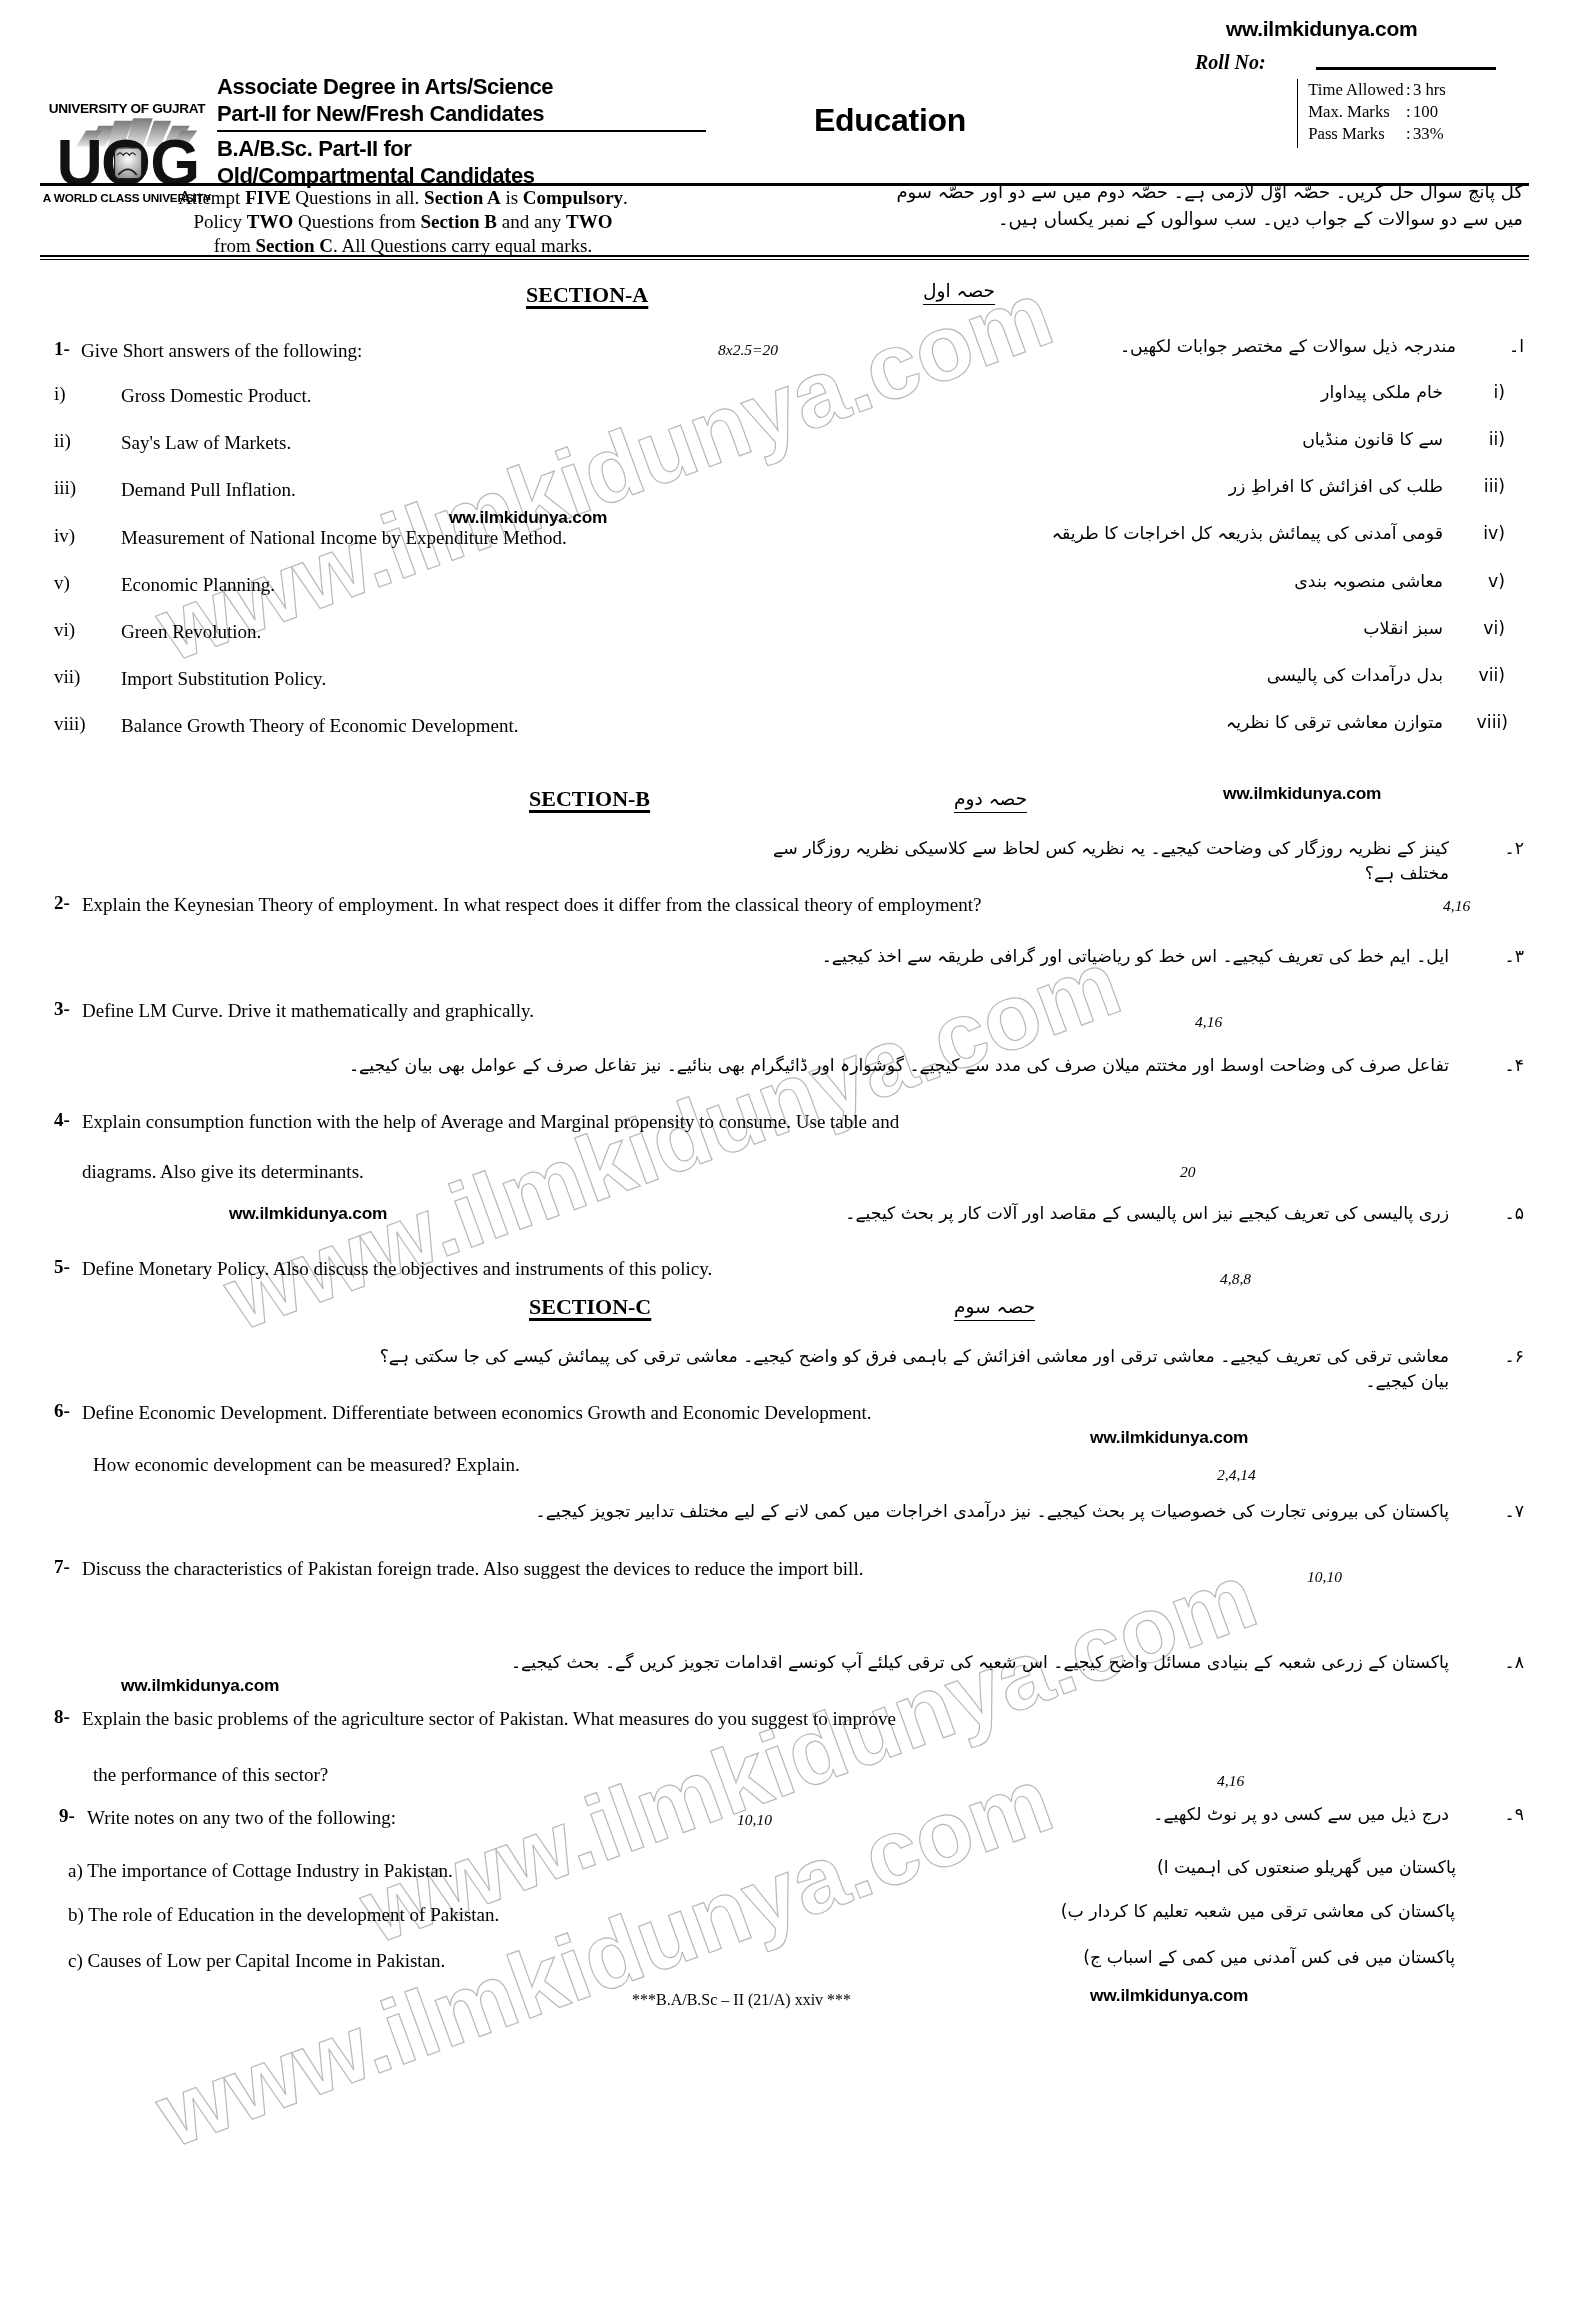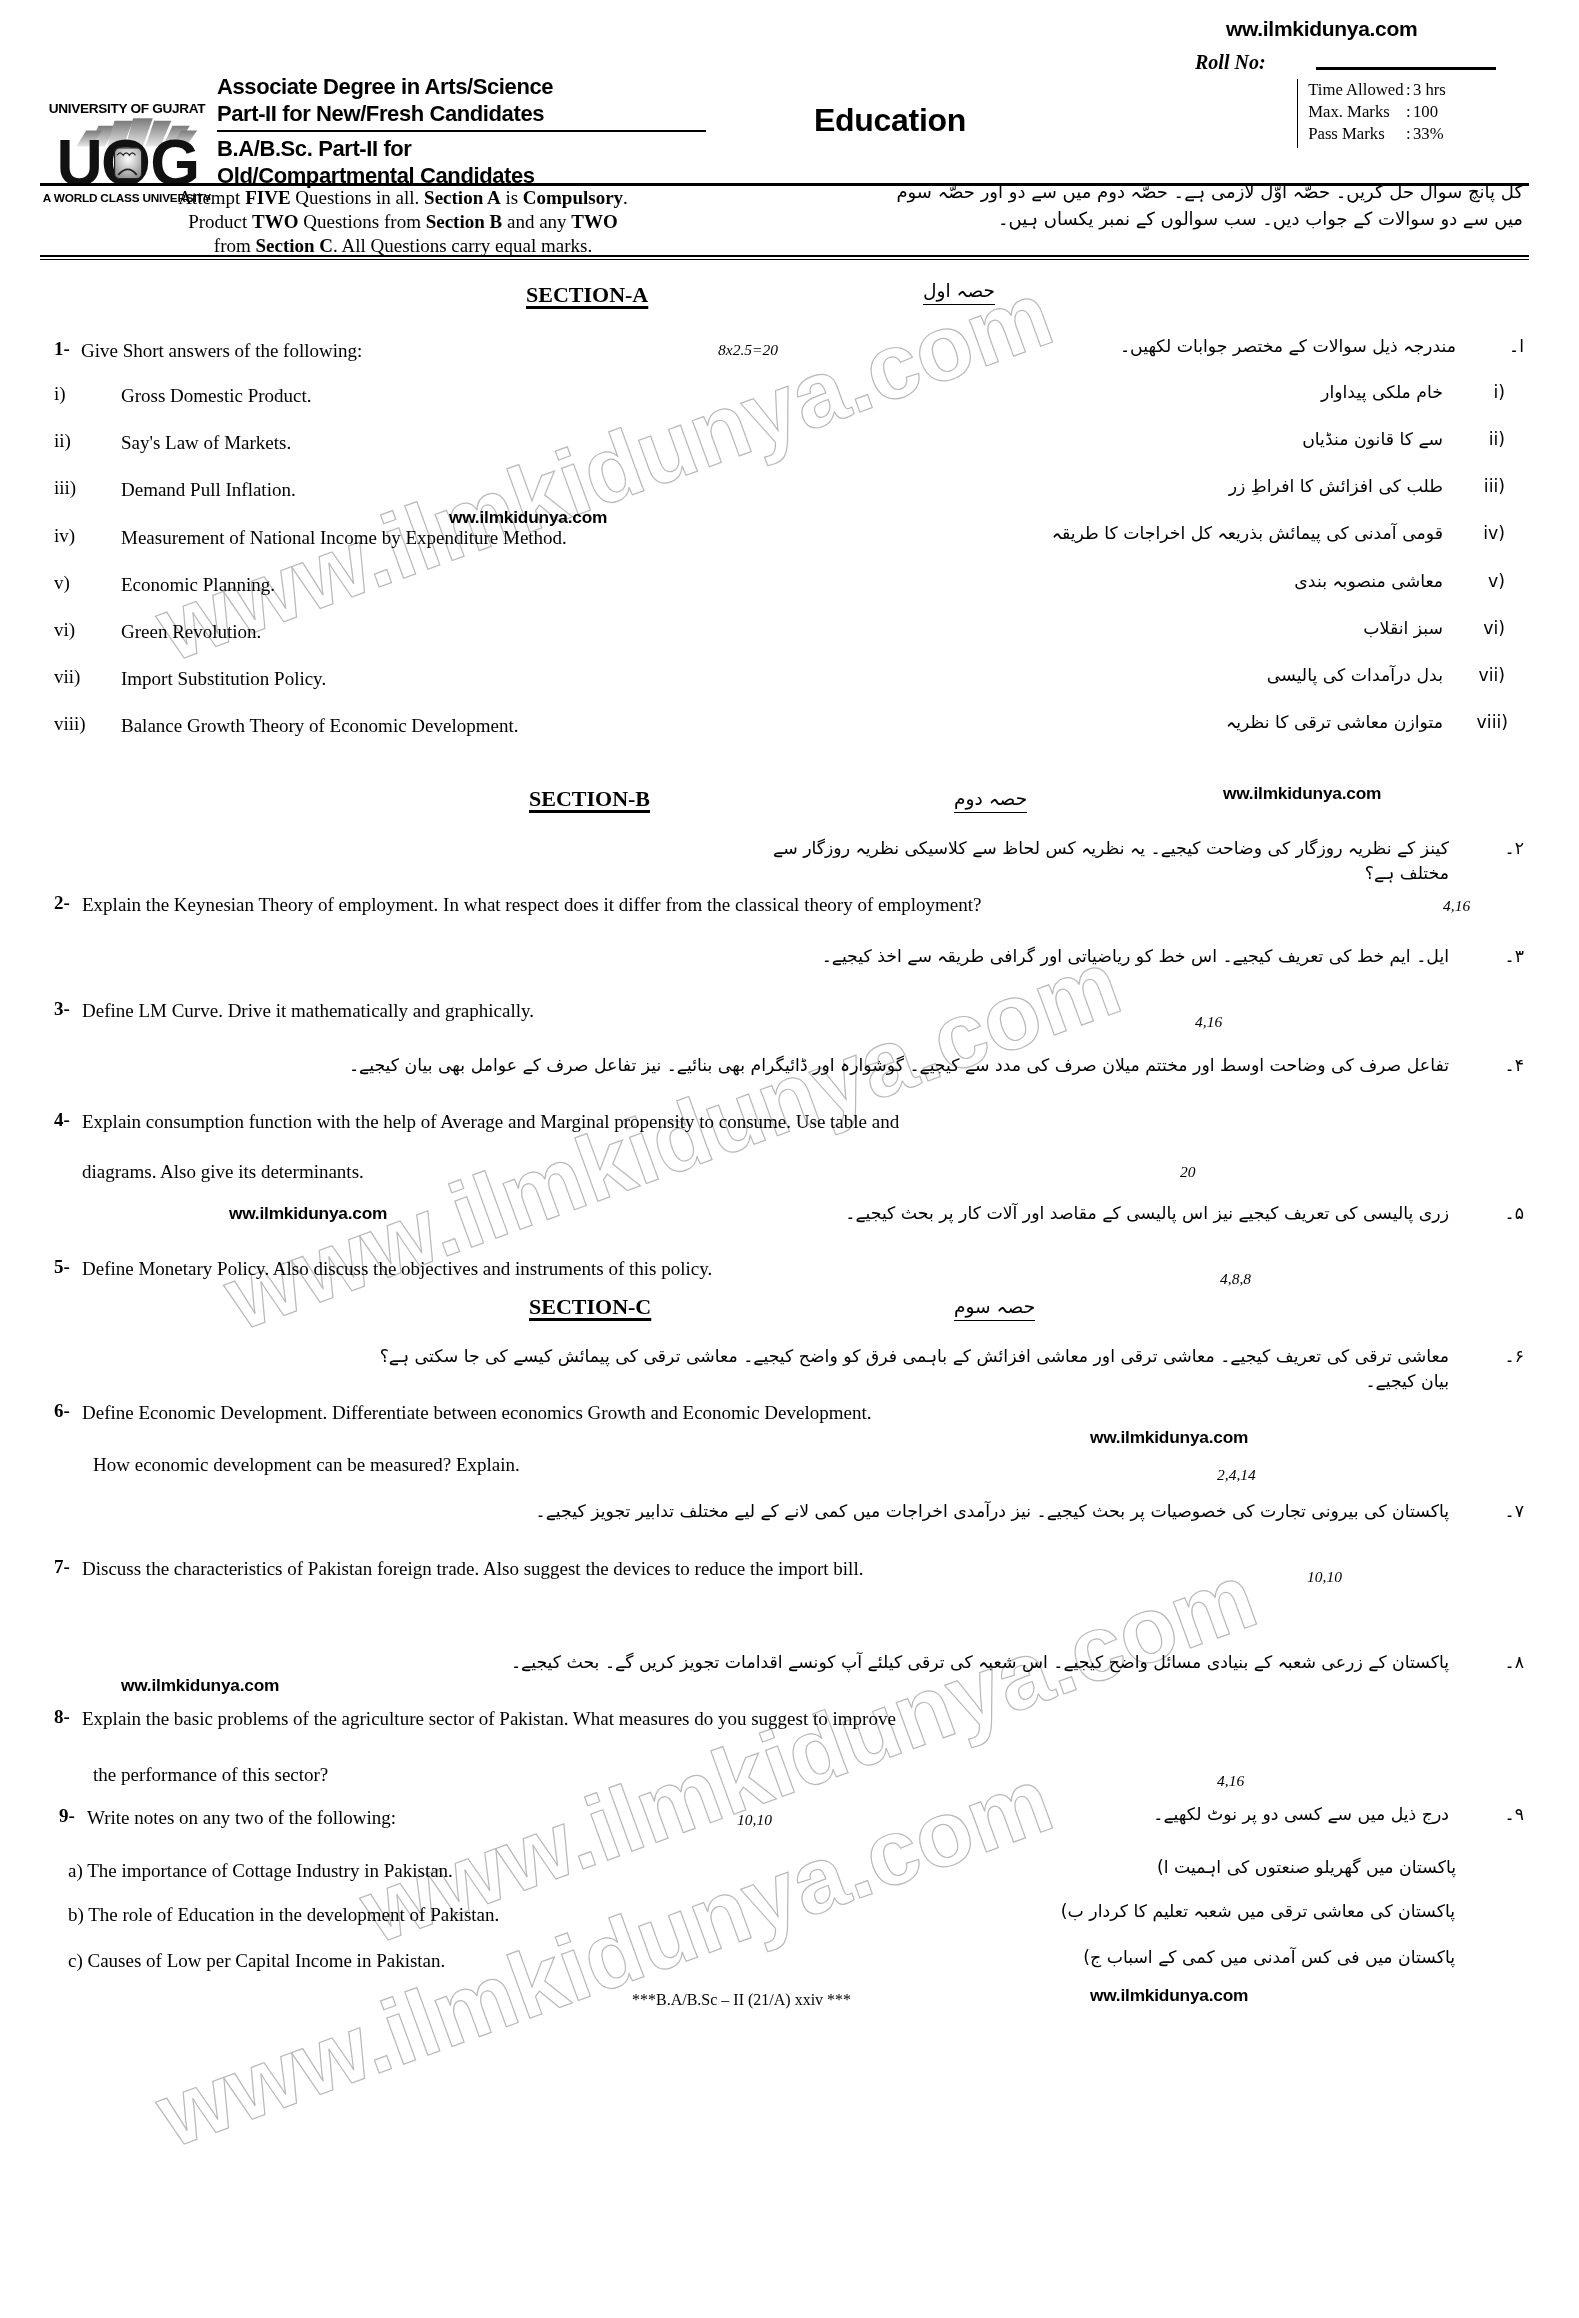--- a/index.html
+++ b/index.html
@@ -158,21 +158,21 @@
         </tr>
       </tbody>
         </table>
     </div>
   </div>
 
   <div class="rule-a"></div>
 
   <div class="instr-en">
     <span>Attempt </span><b>FIVE</b><span> Questions in all. </span><b>Section A</b><span> is </span><b>Compulsory</b><span>.</span><br>
-    <span>Product </span><b>TWO</b><span> Questions from </span><b>Section B</b><span> and any </span><b>TWO</b><br>
+    <span>Policy </span><b>TWO</b><span> Questions from </span><b>Section B</b><span> and any </span><b>TWO</b><br>
     <span>from </span><b>Section C</b><span>. All Questions carry equal marks.</span>
   </div>
 
   <div class="instr-ur">کل پانچ سوال حل کریں۔ حصّہ اوّل لازمی ہے۔ حصّہ دوم میں سے دو اور حصّہ سوم میں سے دو سوالات کے جواب دیں۔ سب سوالوں کے نمبر یکساں ہیں۔</div>
 
   <div class="rule-b"></div>
   <div class="rule-b2"></div>
 
   <div class="sec-en" style="left:526px;top:282px;">SECTION-A</div>
   <div class="sec-ur" style="left:923px;top:280px;">حصہ اول</div>

